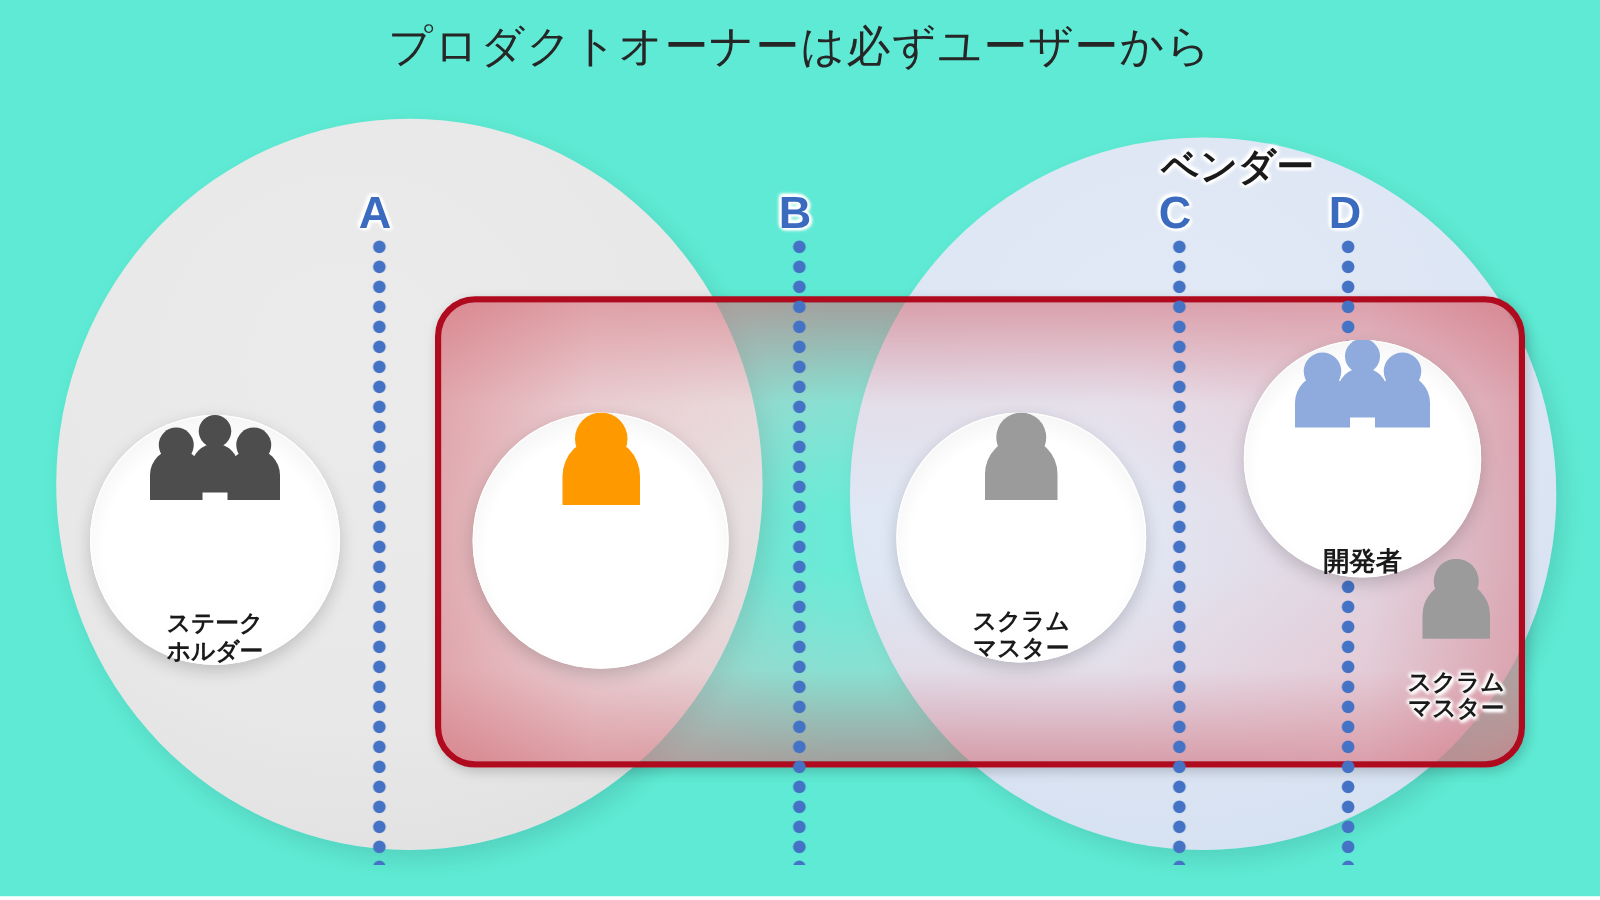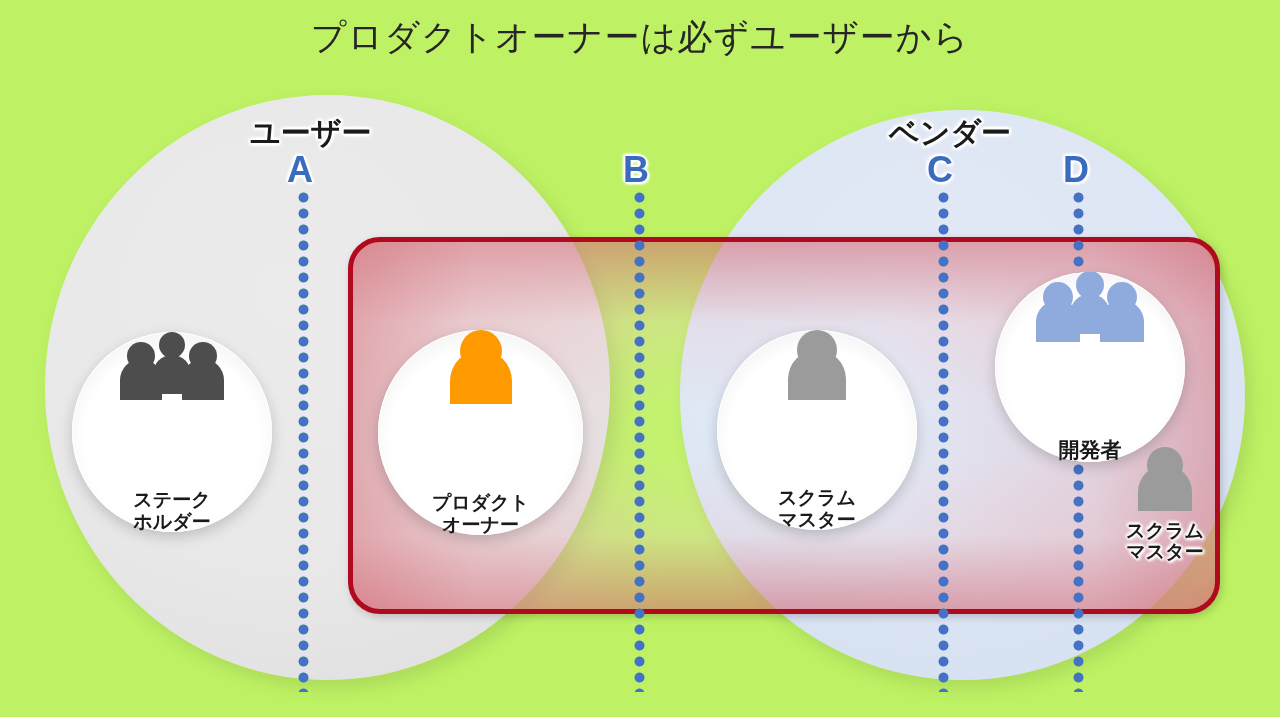--- a/index.html
+++ b/index.html
@@ -3,21 +3,21 @@
 <meta charset="utf-8">
 <title>Scrum Team Diagram</title>
 <style>
   html,body{margin:0;padding:0;}
   body{
     width:1280px;height:720px;
     background:#ffffff;
     font-family:"Liberation Sans","DejaVu Sans",sans-serif;
     overflow:hidden;
   }
-  #stage{position:relative;width:1280px;height:717px;overflow:hidden;background:#bef264;}
+  #stage{position:relative;width:1280px;height:717px;overflow:hidden;background:#5eead4;}
 
   
   .title{
     position:absolute;left:0;top:14px;width:1280px;
     text-align:center;
     font-size:35px;
     color:#262626;
     letter-spacing:1px;
     white-space:nowrap;
   }
@@ -37,21 +37,21 @@
 
   
   .group-label{
     position:absolute;font-size:30px;color:#1a1a1a;font-weight:bold;
     white-space:nowrap;
     text-shadow:
       2px 0 2px #fff,-2px 0 2px #fff,0 2px 2px #fff,0 -2px 2px #fff,
       2px 2px 3px #fff,-2px -2px 3px #fff,2px -2px 3px #fff,-2px 2px 3px #fff;
   }
   .label-users{left:250px;top:113px;}
-  .label-vendor{left:889px;top:113px;}
+  .label-vendor{left:929px;top:113px;}
 
   
   .scrum-box{
     position:absolute;left:348px;top:237px;width:862px;height:367px;
     border:5px solid #B00A1E;border-radius:32px;
     background:
       linear-gradient(to right,
         rgba(216,120,130,0.55) 0%,
         rgba(230,170,178,0.35) 14%,
         rgba(255,255,255,0.05) 36%,
@@ -93,21 +93,21 @@
   
   .bubble{
     position:absolute;border-radius:50%;
     background:radial-gradient(circle at 50% 54%, #ffffff 0%, #ffffff 60%, #f5f5f5 74%, #e6e6e6 88%, #d5d5d5 100%);
     box-shadow:0 5px 14px rgba(0,0,0,0.18), inset 0 0 0 1px rgba(255,255,255,0.9);
     display:flex;flex-direction:column;align-items:center;justify-content:space-between;
   }
   .bubble .icon{display:block;}
   .role-name{
     text-align:center;font-size:19px;font-weight:bold;color:#1a1a1a;
-    line-height:1.12;margin-top:3px;white-space:pre-line;
+    line-height:1.12;margin-top:18px;white-space:pre-line;
   }
   .role-name.outlined{
     text-shadow:
       2px 0 2px #fff,-2px 0 2px #fff,0 2px 2px #fff,0 -2px 2px #fff,
       2px 2px 3px #fff,-2px -2px 3px #fff;
   }
   .free-role{position:absolute;display:flex;flex-direction:column;align-items:center;}
 
   .bubble-stakeholder{left:72px;top:332px;width:200px;height:200px;}
   .bubble-po{left:378px;top:330px;width:205px;height:205px;}
@@ -120,21 +120,20 @@
 </head>
 <body>
 
 <div id="stage">
 
   <div class="title">プロダクトオーナーは必ずユーザーから</div>
 
   <div class="group-circle circle-users"></div>
   <div class="group-circle circle-vendor"></div>
 
-  <div class="group-label label-users">ユーザー</div>
   <div class="group-label label-vendor">ベンダー</div>
 
   <div class="scrum-box"></div>
 
   <div class="dotline" style="left:298px;top:192px;height:500px;"></div>
   <div class="dot-letter" style="left:287px;top:149px;">A</div>
 
   <div class="dotline" style="left:634px;top:192px;height:500px;"></div>
   <div class="dot-letter" style="left:623px;top:149px;">B</div>
 
@@ -164,22 +163,20 @@
 
   <div class="bubble bubble-po">
     <span class="icon">
       <svg width="78" height="76" viewBox="0 0 78 76" aria-hidden="true">
         <g fill="#FF9900">
           <circle cx="39" cy="21" r="21"></circle>
           <path d="M8 74 v-23 a31 31 0 0 1 62 0 v23 z"></path>
         </g>
       </svg>
     </span>
-    <span class="role-name">プロダクト
-オーナー</span>
   </div>
 
   <div class="bubble bubble-sm">
     <span class="icon">
       <svg width="74" height="72" viewBox="0 0 74 72" aria-hidden="true">
         <g fill="#9B9B9B">
           <circle cx="37" cy="20" r="20"></circle>
           <path d="M8 70 v-21 a29 29 0 0 1 58 0 v21 z"></path>
         </g>
       </svg>

